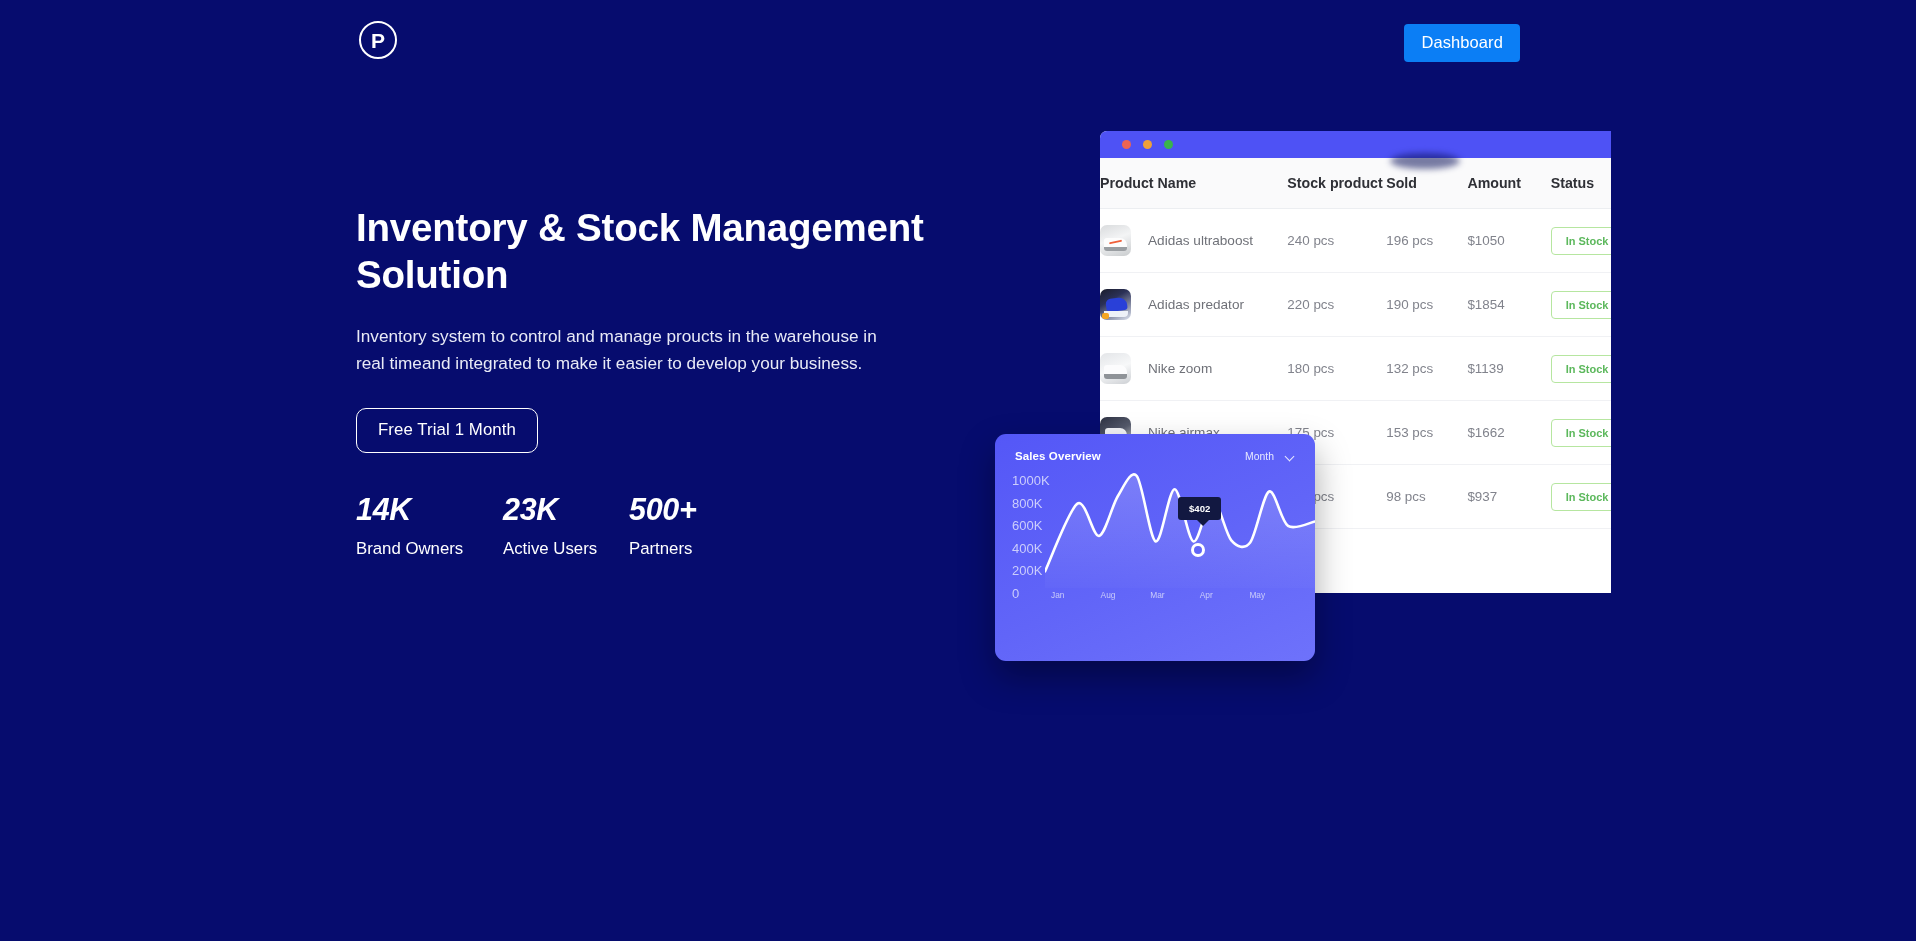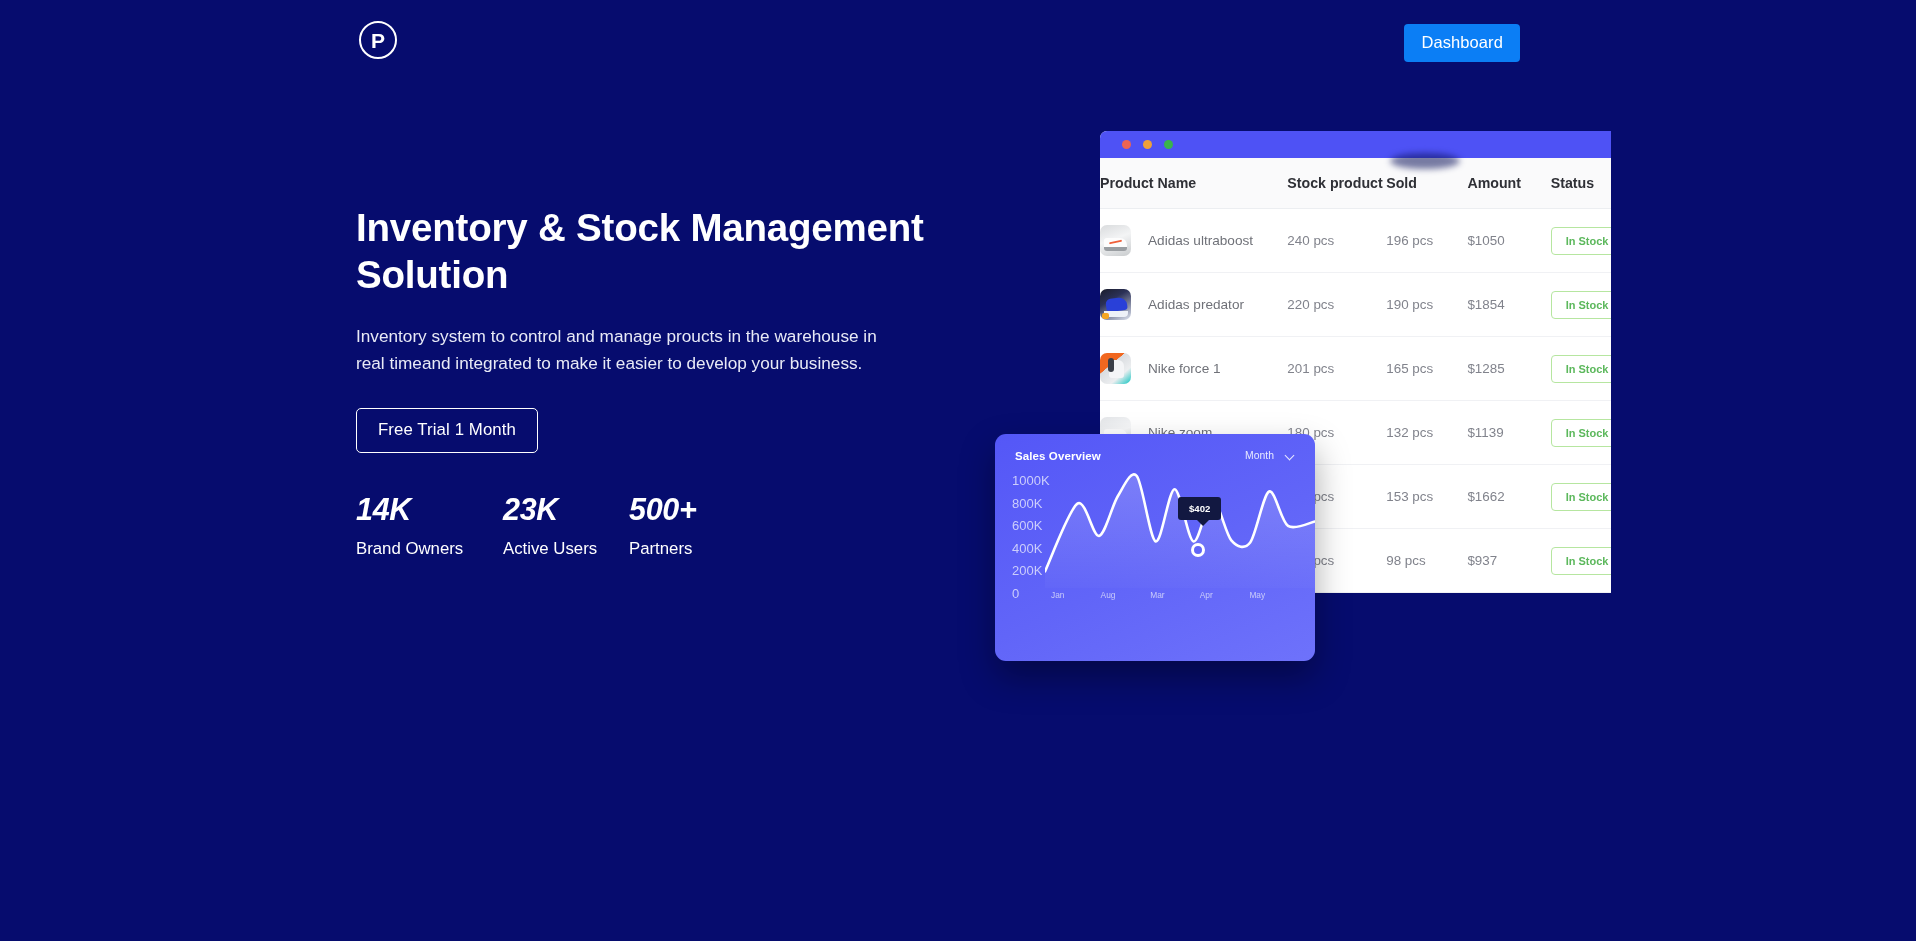--- a/index.html
+++ b/index.html
@@ -26,21 +26,21 @@
                    padding: 9px 17px 10px 17px; font-size: 16.5px; font-family: "Liberation Sans", sans-serif;
                    cursor: pointer; letter-spacing: 0.1px; }
 
   
   .hero { position: absolute; left: 356px; top: 205px; width: 640px; }
   .hero h1 { color: #ffffff; font-size: 38.5px; font-weight: 700; line-height: 1.22;
              letter-spacing: -0.2px; width: 625px; }
   .hero p { color: #e8eaf6; font-size: 17.2px; line-height: 1.56; margin-top: 24px;
             width: 545px; font-weight: 400; }
   .trial-btn { display: inline-block; margin-top: 31px; padding: 11px 21px 12px 21px;
-               border: 1.4px solid #ffffff; border-radius: 5px; background: transparent;
+               border: 1.4px solid #ffffff; border-radius: 10px; background: transparent;
                color: #ffffff; font-size: 16.8px; font-family: "Liberation Sans", sans-serif;
                cursor: pointer; letter-spacing: 0.1px; }
   .stats { display: flex; margin-top: 39px; }
   .stat { margin-right: 0; }
   .stat:nth-child(1) { width: 147px; }
   .stat:nth-child(2) { width: 126px; }
   .stat:nth-child(3) { width: auto; }
   .stat-value { color: #ffffff; font-size: 30.5px; font-weight: 700; line-height: 1.15; letter-spacing: -0.3px; font-style: italic; }
   .stat-label { color: #ffffff; font-size: 16.8px; margin-top: 12px; font-weight: 400; }
 
@@ -95,21 +95,21 @@
   .t6 i.l { left:4px; top:21px; width:23px; height:5px; background:#a4a8ad; border-radius:0 0 3px 3px; }
   .t6 i.m { left:10px; top:15px; width:12px; height:2px; background:#2b64d6; border-radius:2px; }
   .pname { color: #6f7178; font-size: 13.6px; white-space: nowrap; }
   .badge { display: inline-block; border: 1px solid #b6e6a0; color: #5cb85c; background: #ffffff;
            border-radius: 4px; padding: 7px 14px; font-size: 11px; font-weight: 600; white-space: nowrap; }
 
   
   .chartcard { position: absolute; left: 995px; top: 434px; width: 320px; height: 227px;
                background: linear-gradient(155deg,#5457f7 0%,#6165f8 55%,#6e72fb 100%);
                border-radius: 11px; box-shadow: 0 16px 34px rgba(0,0,0,0.34); overflow: hidden; }
-  .chart-head { display: flex; align-items: flex-start; justify-content: space-between;
+  .chart-head { display: flex; align-items: flex-end; justify-content: space-between;
                 padding: 16px 20px 0 20px; }
   .chart-title { color: #ffffff; font-size: 11.5px; font-weight: 700; letter-spacing: 0.1px; }
   .chart-period { display: flex; align-items: center; color: #e7e8ff; font-size: 10.4px; }
   .chev { margin-left: 12px; width: 9px; height: 9px; position: relative; display: inline-block; }
   .chev::after { content: ''; position: absolute; left: 0; top: 1px; width: 6px; height: 6px;
                  border-right: 1.6px solid #e7e8ff; border-bottom: 1.6px solid #e7e8ff;
                  transform: rotate(45deg); }
   .plot { position: relative; width: 320px; height: 185px; }
   .ylabels { position: absolute; left: 17px; top: 14px; width: 40px; }
   .ylabels div { color: #cbcdfb; font-size: 13px; height: 22.5px; line-height: 10px; }
@@ -207,35 +207,20 @@
               </div>
             </td>
             <td class="c-stock">220 pcs</td>
             <td class="c-sold">190 pcs</td>
             <td class="c-amount">$1854</td>
             <td class="c-status"><span class="badge">In Stock</span></td>
           </tr>
           <tr>
             <td class="c-name">
               <div class="cellname">
-                <span class="thumb t3">
-                    <i class="s"></i>
-                    <i class="l"></i>
-                  </span>
-                <span class="pname">Nike force 1</span>
-              </div>
-            </td>
-            <td class="c-stock">201 pcs</td>
-            <td class="c-sold">165 pcs</td>
-            <td class="c-amount">$1285</td>
-            <td class="c-status"><span class="badge">In Stock</span></td>
-          </tr>
-          <tr>
-            <td class="c-name">
-              <div class="cellname">
                 <span class="thumb t4">
                     <i class="s"></i>
                     <i class="l"></i>
                   </span>
                 <span class="pname">Nike zoom</span>
               </div>
             </td>
             <td class="c-stock">180 pcs</td>
             <td class="c-sold">132 pcs</td>
             <td class="c-amount">$1139</td>

